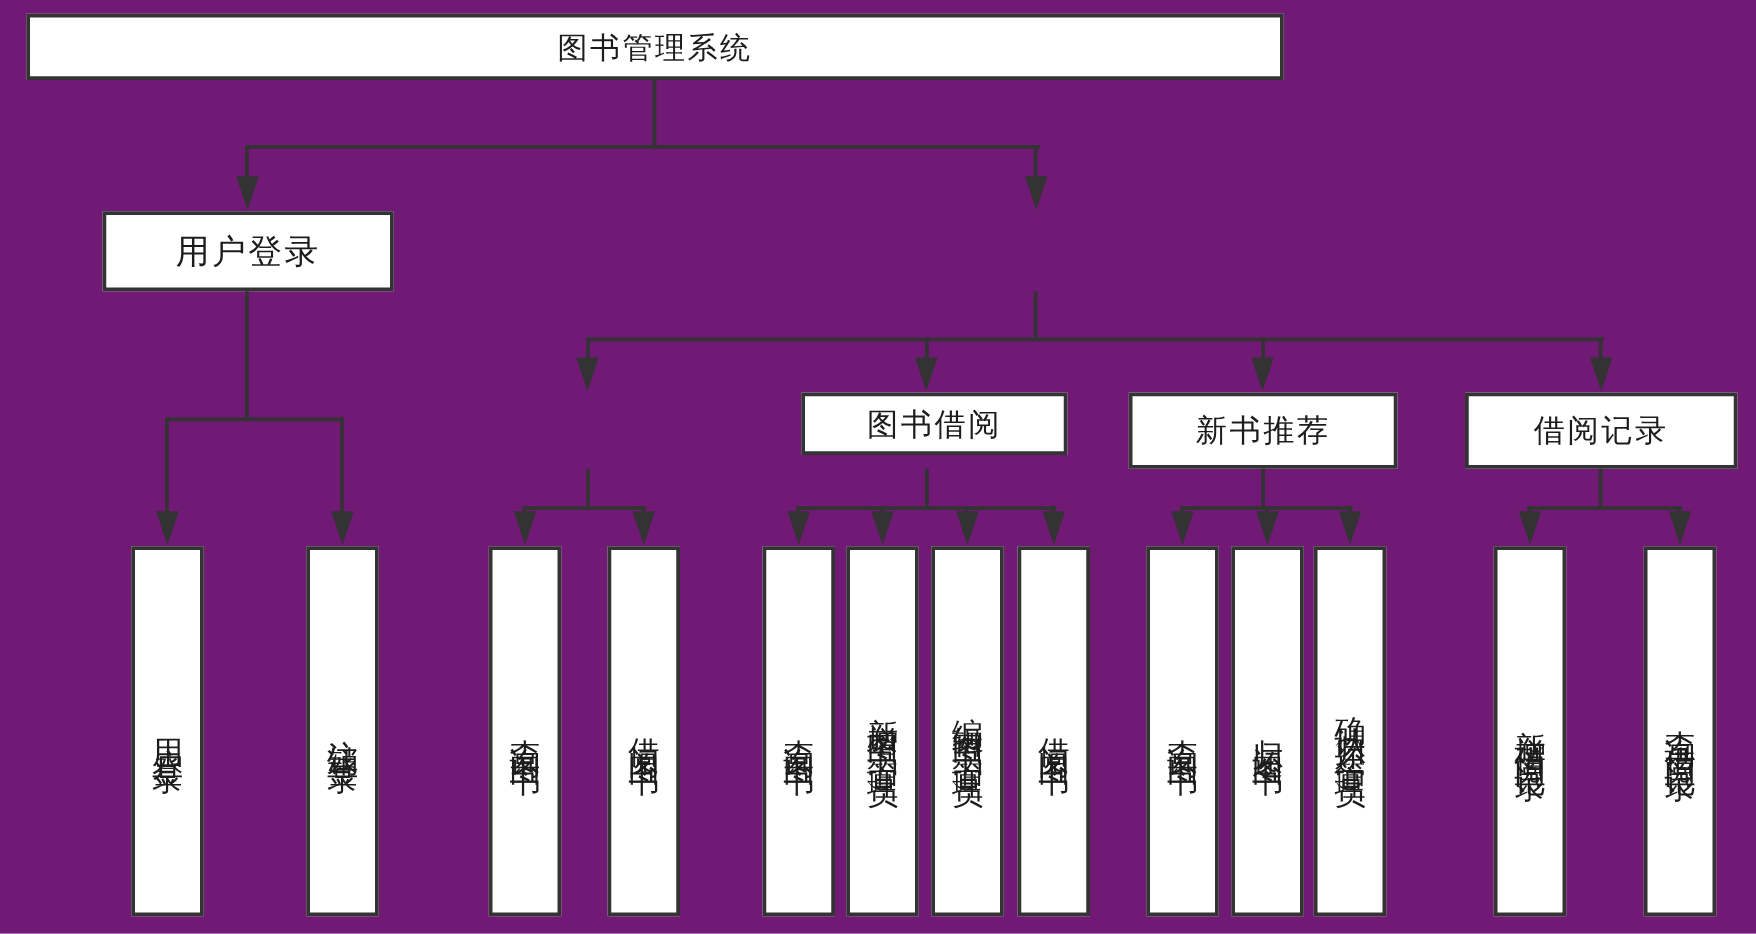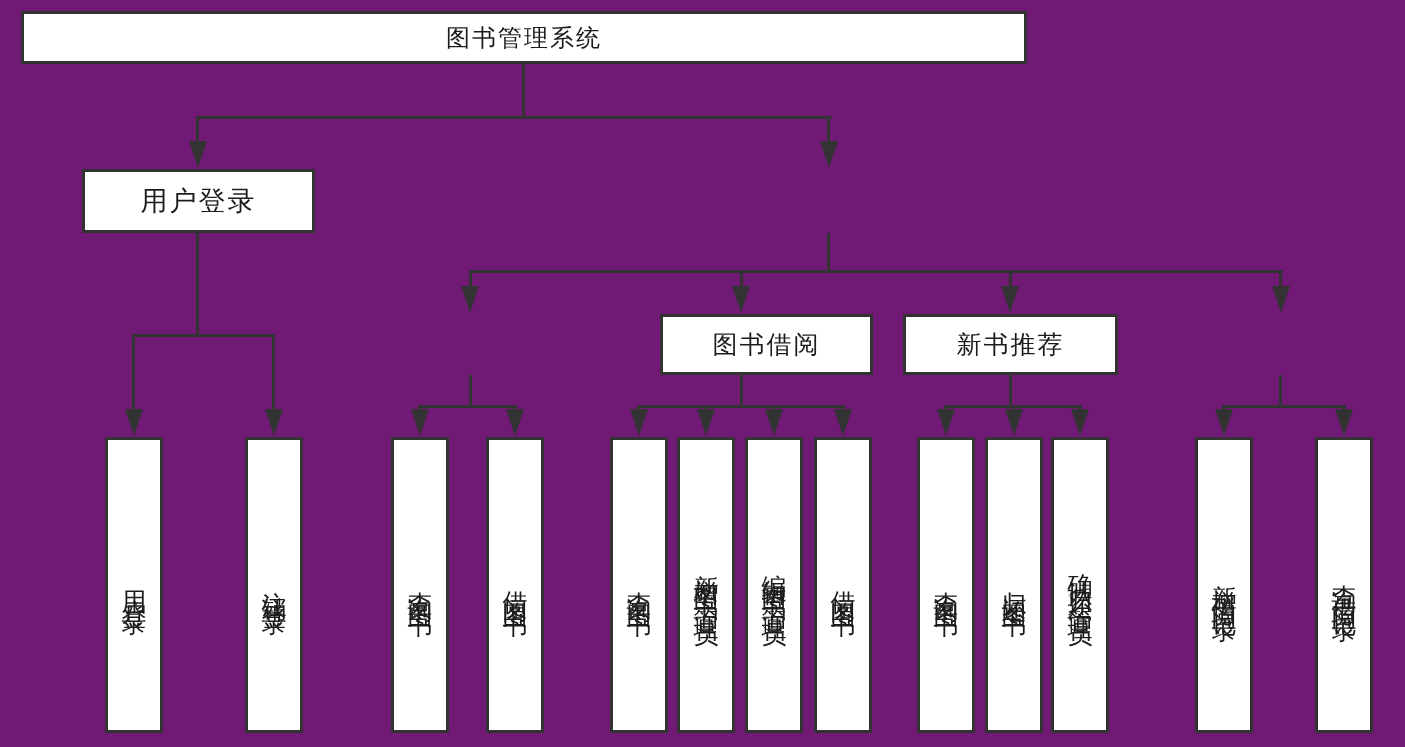--- a/index.html
+++ b/index.html
@@ -82,22 +82,23 @@
   <div class="line" style="left:469px;top:270px;width:814px;height:3px;"></div>
   <div class="line" style="left:469px;top:270px;width:3px;height:18px;"></div>
   <div class="ah" style="left:461px;top:286px;"></div>
   <div class="line" style="left:740px;top:270px;width:3px;height:18px;"></div>
   <div class="ah" style="left:732px;top:286px;"></div>
   <div class="line" style="left:1009px;top:270px;width:3px;height:18px;"></div>
   <div class="ah" style="left:1001px;top:286px;"></div>
   <div class="line" style="left:1279px;top:270px;width:3px;height:18px;"></div>
   <div class="ah" style="left:1272px;top:286px;"></div>
 
-  <div class="box hbox" style="left:660px;top:314px;width:213px;height:61px;">图书借阅</div>
+  <div class="box hbox" style="left:641px;top:314px;width:213px;height:50px;">图书借阅</div>
   <div class="box hbox" style="left:903px;top:314px;width:215px;height:61px;">新书推荐</div>
+  <div class="box hbox" style="left:1172px;top:314px;width:218px;height:61px;">借阅记录</div>
 
   <div class="line" style="left:469px;top:375px;width:3px;height:33px;"></div>
   <div class="line" style="left:418px;top:405px;width:99px;height:3px;"></div>
   <div class="line" style="left:418px;top:405px;width:3px;height:8px;"></div>
   <div class="ah" style="left:411px;top:409px;"></div>
   <div class="line" style="left:513px;top:405px;width:3px;height:8px;"></div>
   <div class="ah" style="left:506px;top:409px;"></div>
 
   <div class="line" style="left:740px;top:375px;width:3px;height:33px;"></div>
   <div class="line" style="left:637px;top:405px;width:208px;height:3px;"></div>

